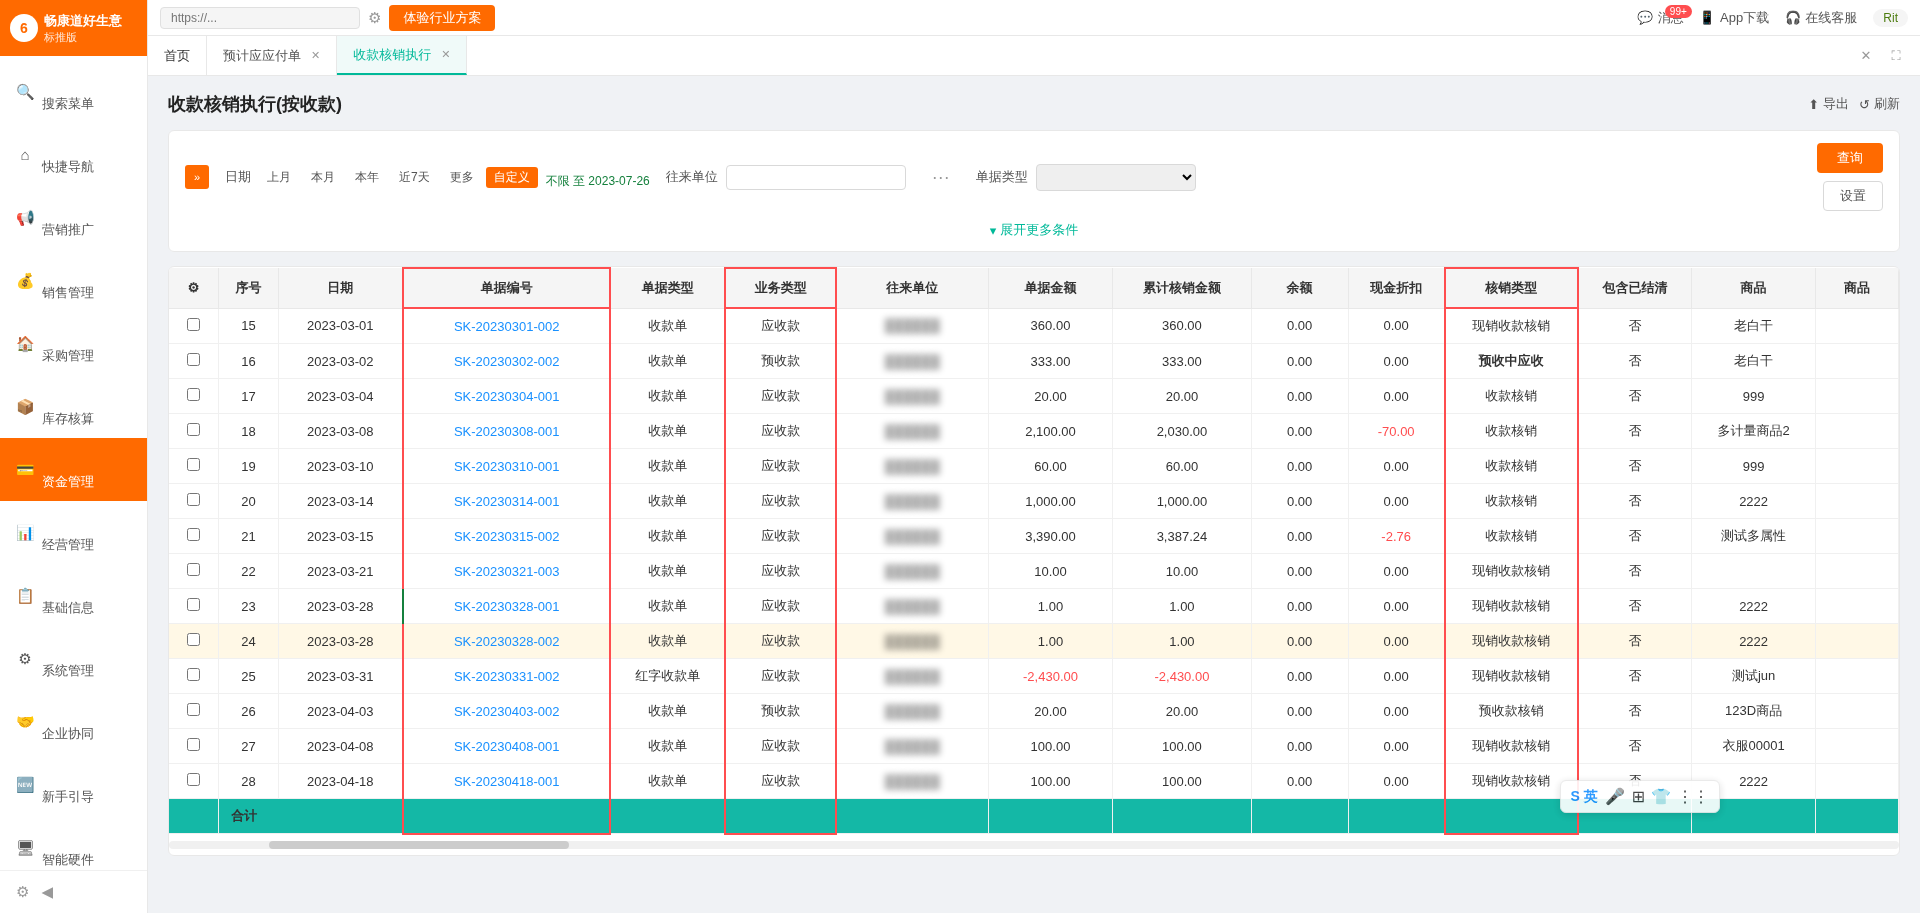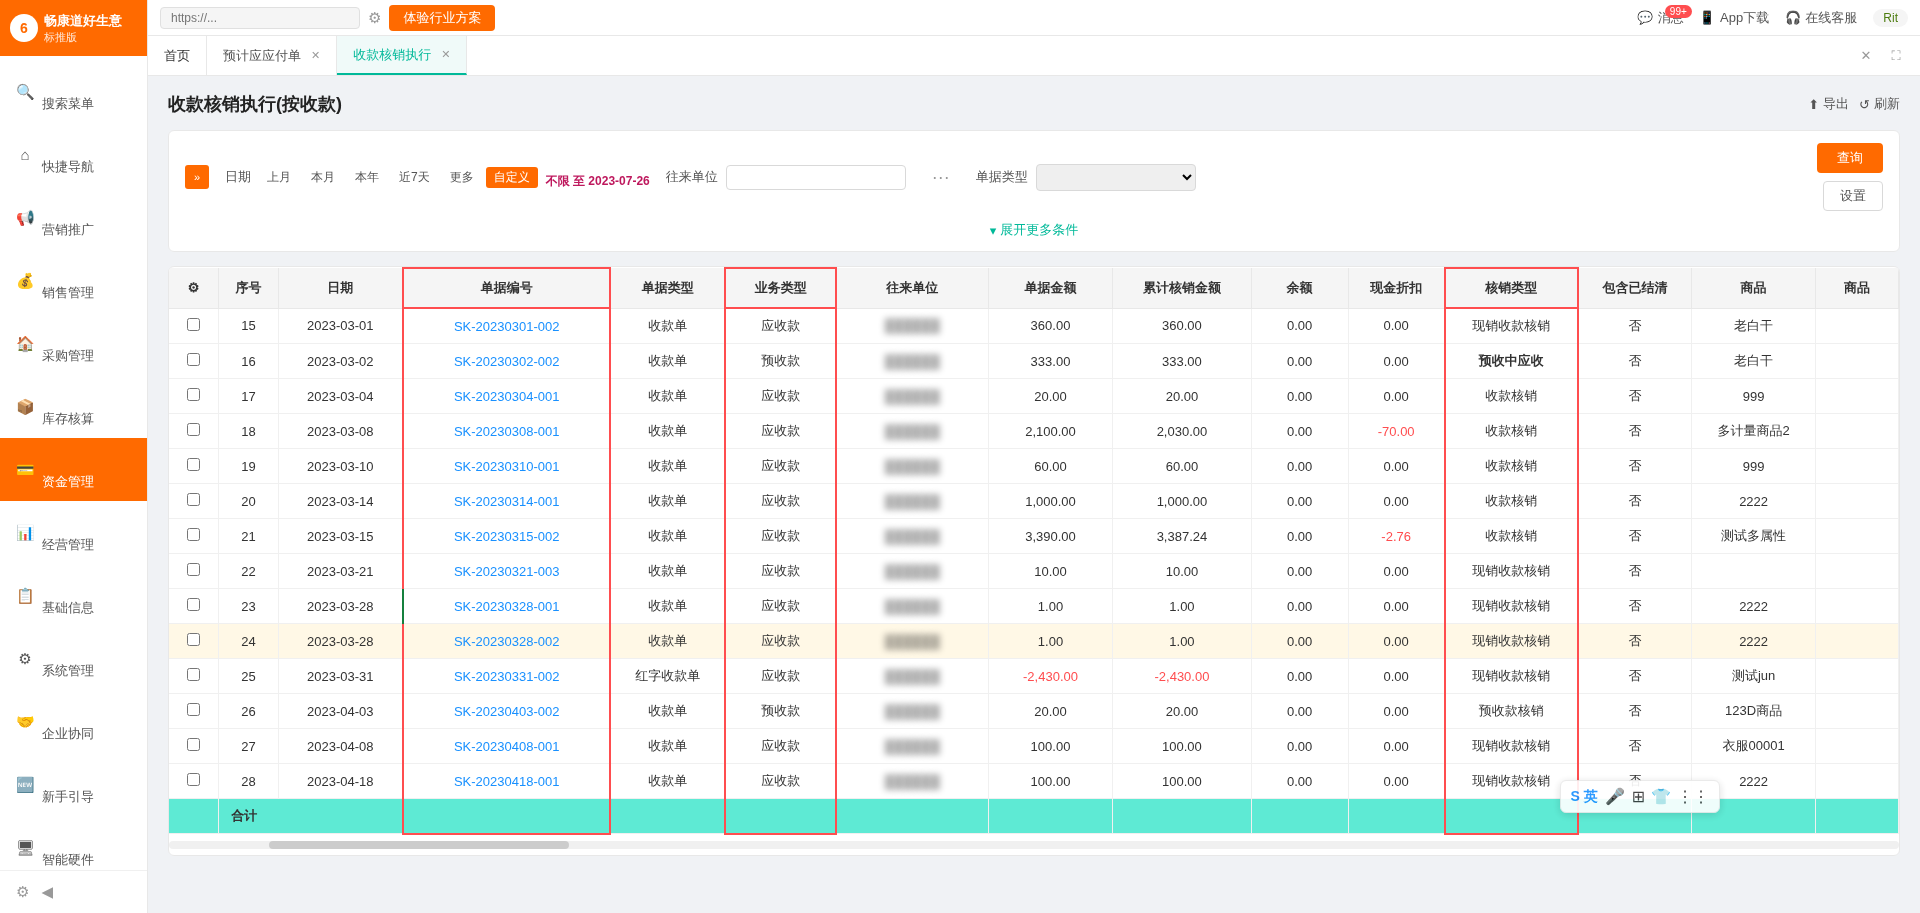--- a/index.html
+++ b/index.html
@@ -52,21 +52,21 @@
 
     
     .filter-bar { background: #fff; border: 1px solid #e8e8e8; border-radius: 6px; padding: 12px 16px; margin-bottom: 14px; }
     .filter-row { display: flex; align-items: center; gap: 16px; }
     .filter-expand-btn { width: 24px; height: 24px; background: #ff6a00; color: #fff; border-radius: 3px; display: flex; align-items: center; justify-content: center; cursor: pointer; font-size: 11px; flex-shrink: 0; }
     .filter-group { display: flex; align-items: center; gap: 8px; }
     .filter-label { font-size: 13px; color: #555; white-space: nowrap; }
     .filter-date-btns { display: flex; gap: 4px; }
     .filter-date-btn { padding: 2px 8px; font-size: 12px; color: #555; cursor: pointer; border-radius: 3px; }
     .filter-date-custom { background: #ff6a00; color: #fff; padding: 2px 8px; border-radius: 3px; font-size: 12px; cursor: pointer; }
-    .filter-date-value { font-size: 12px; color: #be185d; margin-top: 8px; font-weight: bold; }
+    .filter-date-value { font-size: 12px; color: #15803d; margin-top: 8px; }
     .filter-input { border: 1px solid #d9d9d9; border-radius: 4px; padding: 4px 10px; font-size: 13px; width: 180px; }
     .filter-select { border: 1px solid #d9d9d9; border-radius: 4px; padding: 4px 10px; font-size: 13px; width: 160px; }
     .filter-dots { color: #999; font-size: 18px; margin: 0 10px; }
     .filter-query-btn { background: #ff6a00; color: #fff; border: none; border-radius: 4px; padding: 6px 20px; font-size: 13px; cursor: pointer; }
     .filter-setting-btn { border: 1px solid #d9d9d9; color: #555; border-radius: 4px; padding: 5px 16px; font-size: 13px; cursor: pointer; background: #fff; margin-top: 4px; }
     .filter-expand-row { display: flex; align-items: center; justify-content: center; margin-top: 10px; }
     .filter-expand-link { color: #00b999; font-size: 13px; cursor: pointer; display: flex; align-items: center; gap: 4px; }
 
     
     .table-wrapper { background: #fff; border: 1px solid #e8e8e8; border-radius: 6px; overflow: hidden; }
@@ -80,21 +80,21 @@
     .link-text { color: #1890ff; text-decoration: none; cursor: pointer; }
     .negative { color: #ff4d4f; }
     .text-blur { color: transparent; text-shadow: 0 0 6px rgba(0,0,0,0.3); user-select: none; }
     th.col-singleno, td.col-singleno { border-left: 2px solid #ff4d4f; border-right: 2px solid #ff4d4f; }
     th.col-biztype, td.col-biztype { border-left: 2px solid #ff4d4f; border-right: 2px solid #ff4d4f; }
     th.col-canceltype, td.col-canceltype { border-left: 2px solid #ff4d4f; border-right: 2px solid #ff4d4f; }
     thead th.col-singleno { border-top: 2px solid #ff4d4f; }
     thead th.col-biztype { border-top: 2px solid #ff4d4f; }
     thead th.col-canceltype { border-top: 2px solid #ff4d4f; }
 
-    .footer-row td { background: #5eead4; font-weight: 600; }
+    .footer-row td { background: #14b8a6; font-weight: 600; }
 
     
     .table-scrollbar { height: 8px; background: #f0f0f0; border-radius: 4px; margin: 6px 0; position: relative; }
     .table-scrollbar-thumb { width: 300px; height: 8px; background: #ccc; border-radius: 4px; position: absolute; left: 100px; }
 
     
     .th-gear { width: 32px; }
 
     
     .watermark-overlay { position: fixed; bottom: 100px; right: 200px; z-index: 100; opacity: 0.9; }

